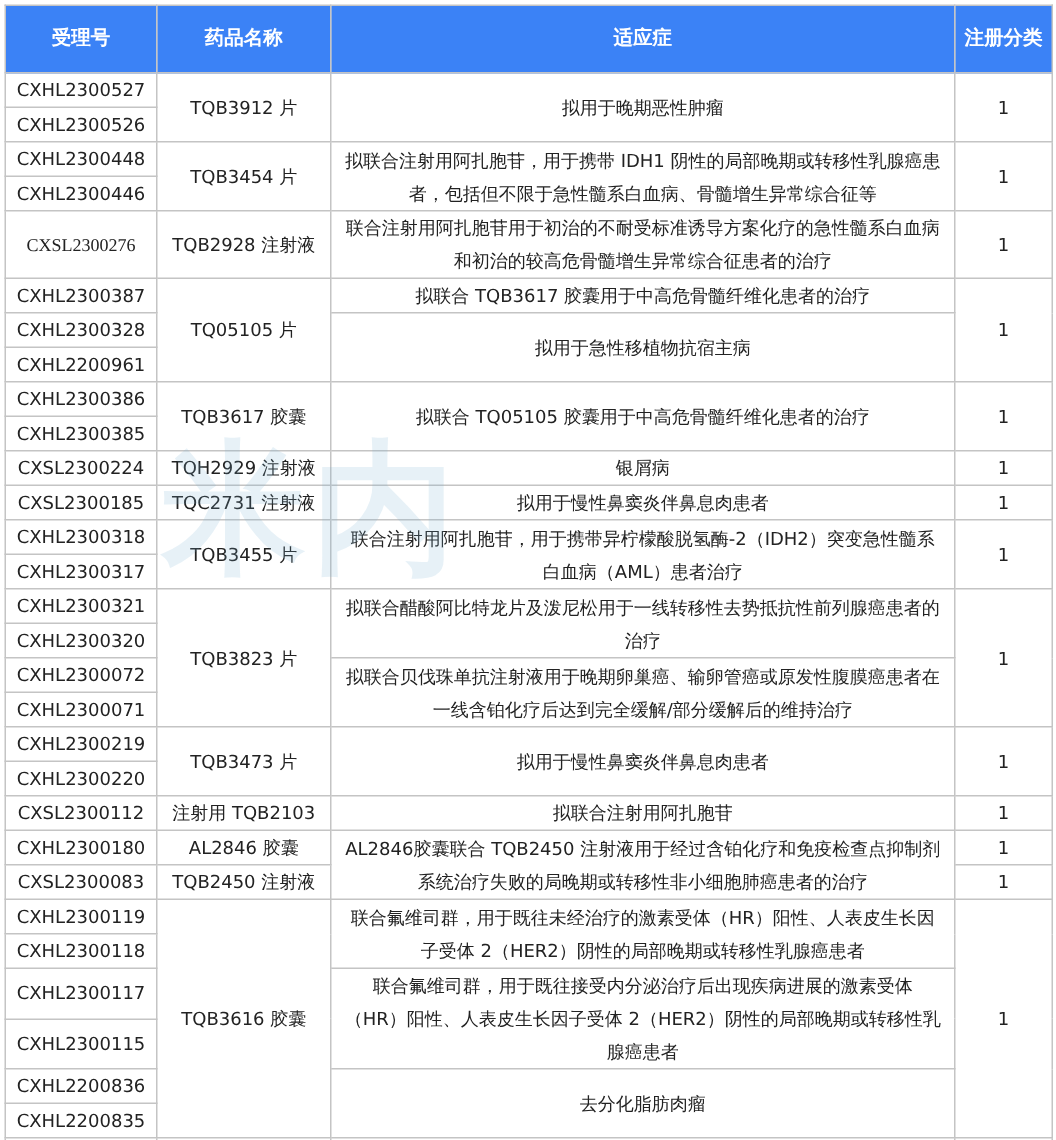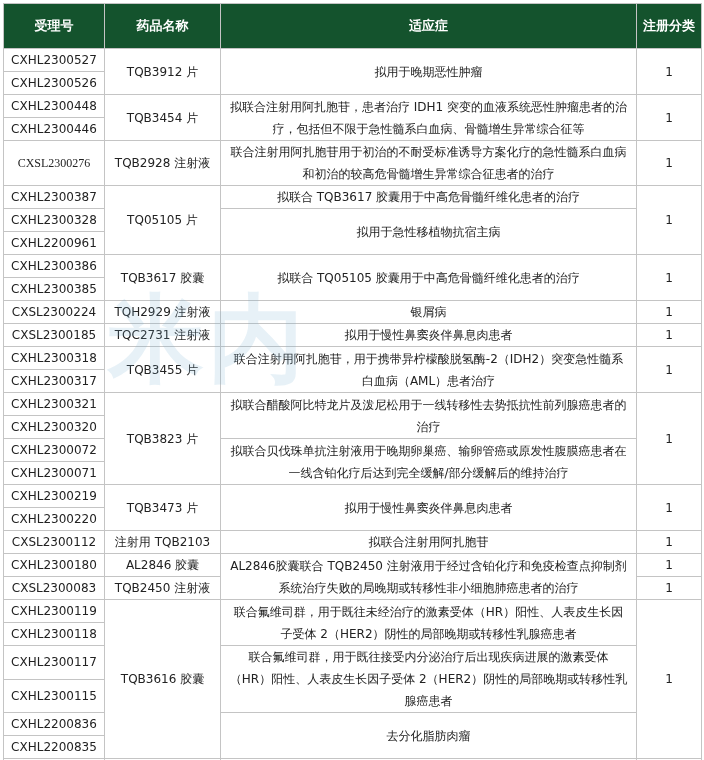--- a/index.html
+++ b/index.html
@@ -2,21 +2,21 @@
 <html><head>
 <meta charset="utf-8">
 <style>
   html, body { margin: 0; padding: 0; background: #ffffff; }
   body { width: 704px; height: 760px; position: relative; overflow: hidden;
          font-family: "DejaVu Sans", "Liberation Sans", sans-serif; }
   .wrap { position: absolute; left: 3px; top: 3px; width: 698px; }
   table { border-collapse: collapse; width: 698px; table-layout: fixed; position: relative; z-index: 1; }
   th, td { border: 1px solid #c4c4c4; text-align: center; vertical-align: middle; padding: 0 4px;
            font-size: 12px; color: #222; line-height: 22px; box-sizing: border-box; }
-  th { background: #14532d; color: #ffffff; font-weight: bold; height: 45px; font-size: 13px; }
+  th { background: #3b82f6; color: #ffffff; font-weight: bold; height: 45px; font-size: 13px; }
   td { height: 22px; background: transparent; }
   td.tall { height: 44px; font-family: Liberation Serif, serif; }
   td.text { line-height: 22px; padding: 0 8px; }
   col.c1 { width: 101px; } col.c2 { width: 116px; } col.c3 { width: 416px; } col.c4 { width: 65px; }
   .watermark { position: absolute; left: 108px; top: 296px; height: 90px; z-index: 2; pointer-events: none;
                display: flex; align-items: center; font-weight: bold; font-size: 96px; letter-spacing: 4px;
                font-family: Liberation Sans, sans-serif; }
   .wm-cn { color: rgba(120,180,210,0.18); margin-right: 6px; }
   .wm-en { color: rgba(245,150,90,0.15); }
 </style>
@@ -45,21 +45,21 @@
         <td rowspan="2">TQB3912 片</td>
         <td rowspan="2" class="text">拟用于晚期恶性肿瘤</td>
         <td rowspan="2">1</td>
       </tr>
       <tr>
         <td>CXHL2300526</td>
       </tr>
       <tr>
         <td>CXHL2300448</td>
         <td rowspan="2">TQB3454 片</td>
-        <td rowspan="2" class="text">拟联合注射用阿扎胞苷，患者治疗 IDH1 突变的血液系统恶性肿瘤患者的治疗，包括但不限于急性髓系白血病、骨髓增生异常综合征等</td>
+        <td rowspan="2" class="text">拟联合注射用阿扎胞苷，用于携带 IDH1 阴性的局部晚期或转移性乳腺癌患者，包括但不限于急性髓系白血病、骨髓增生异常综合征等</td>
         <td rowspan="2">1</td>
       </tr>
       <tr>
         <td>CXHL2300446</td>
       </tr>
       <tr>
         <td class="tall">CXSL2300276</td>
         <td>TQB2928 注射液</td>
         <td class="text">联合注射用阿扎胞苷用于初治的不耐受标准诱导方案化疗的急性髓系白血病和初治的较高危骨髓增生异常综合征患者的治疗</td>
         <td>1</td>

